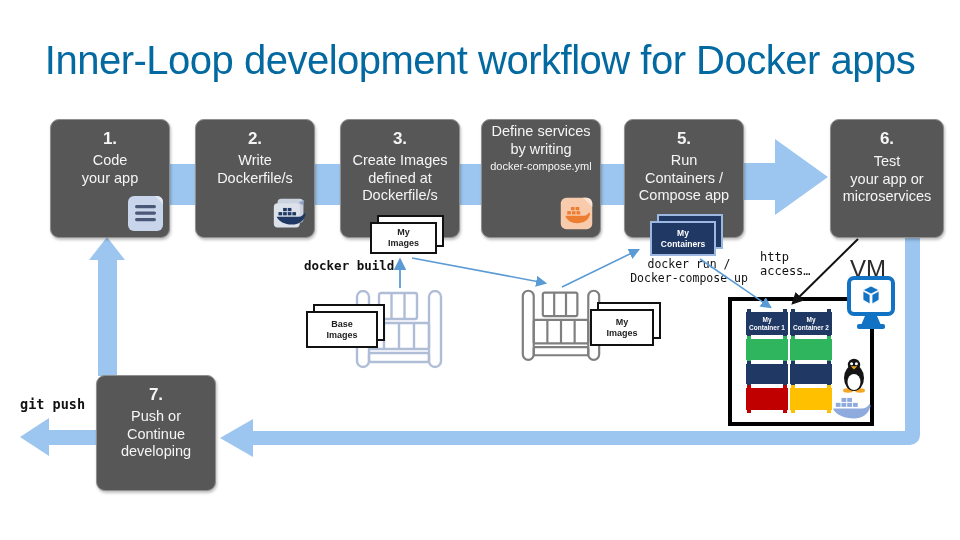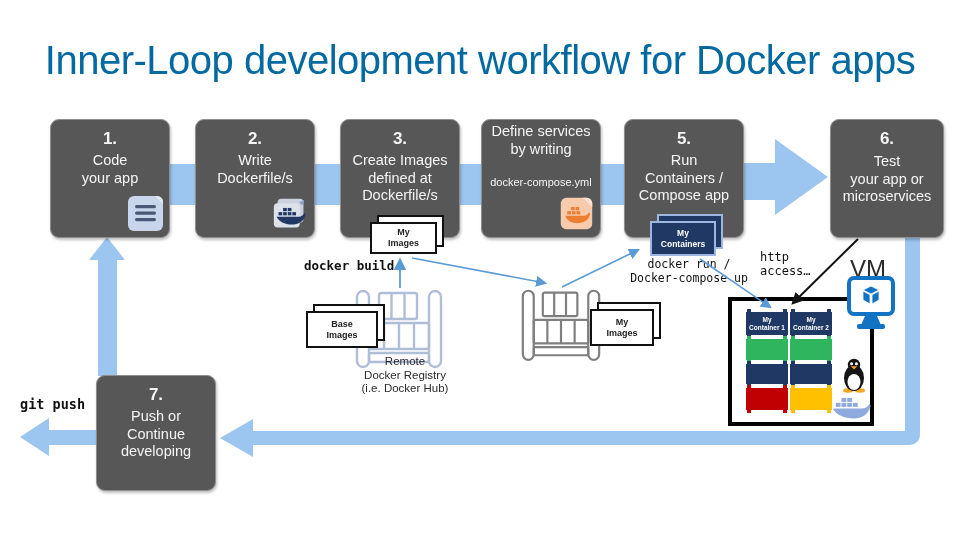--- a/index.html
+++ b/index.html
@@ -29,21 +29,21 @@
         border:1px solid #8f8f8f;border-radius:9px;box-sizing:border-box;color:#f5f5f5;
         text-align:center;z-index:2;box-shadow:1px 2px 3px rgba(0,0,0,.25);}
   .s1{left:50px;} .s2{left:195px;} .s3{left:340px;} .s4{left:481px;} .s5{left:624px;}
   .s6{left:830px;width:114px;}
   .s7{left:96px;top:375px;height:116px;}
   .step-num{font-size:17px;font-weight:bold;margin-top:9px;}
   .s4 .step-num{margin-top:7px;}
   .step-opt{font-size:10.5px;font-weight:normal;}
   .step-text{font-size:14.5px;line-height:1.22;white-space:pre-line;margin-top:3px;}
   .s6 .step-text{margin-top:4px;}
-  .step-sub{font-size:11px;margin-top:18px;white-space:pre-line;}
+  .step-sub{font-size:11px;margin-top:2px;white-space:pre-line;}
   .step-icon{position:absolute;right:5px;bottom:5px;width:37px;height:37px;}
   
   .stackbox{position:absolute;z-index:5;}
   .stackbox .back,.stackbox .front{position:absolute;left:0;top:0;right:0;bottom:0;
         background:#fff;border:2.5px solid #111;box-sizing:border-box;}
   .stackbox .back{transform:translate(7px,-7px);}
   .stackbox .front{display:flex;align-items:center;justify-content:center;text-align:center;
         font-size:9px;font-weight:bold;color:#222;line-height:1.2;white-space:pre-line;}
   .imgs3{left:370px;top:222px;width:67px;height:32px;}
   .baseimgs{left:306px;top:311px;width:72px;height:37px;}
@@ -185,23 +185,20 @@
     <rect x="74" y="1" width="12" height="76" rx="6"></rect>
     <rect x="24" y="3" width="38" height="26" rx="2"></rect>
     <line x1="36.5" y1="3" x2="36.5" y2="29"></line>
       <line x1="49.5" y1="3" x2="49.5" y2="29"></line>
     <rect x="14" y="33" width="60" height="26" rx="2"></rect>
     <line x1="29" y1="33" x2="29" y2="59"></line>
       <line x1="44" y1="33" x2="44" y2="59"></line>
       <line x1="59" y1="33" x2="59" y2="59"></line>
     <rect x="14" y="63" width="60" height="9" rx="2"></rect>
   </svg>
-  <div class="shelf-label" style="left:337px;top:355px;width:136px">Remote
-Docker Registry
-(i.e. Docker Hub)</div>
 
   <svg class="shelf" style="left:521px;top:288px" width="80" height="80" viewBox="0 0 88 84" fill="none" stroke="#7F7F7F" stroke-width="2.4" stroke-linejoin="round">
     <rect x="2" y="1" width="12" height="76" rx="6"></rect>
     <rect x="74" y="1" width="12" height="76" rx="6"></rect>
     <rect x="24" y="3" width="38" height="26" rx="2"></rect>
     <line x1="36.5" y1="3" x2="36.5" y2="29"></line>
       <line x1="49.5" y1="3" x2="49.5" y2="29"></line>
     <rect x="14" y="33" width="60" height="26" rx="2"></rect>
     <line x1="29" y1="33" x2="29" y2="59"></line>
       <line x1="44" y1="33" x2="44" y2="59"></line>

